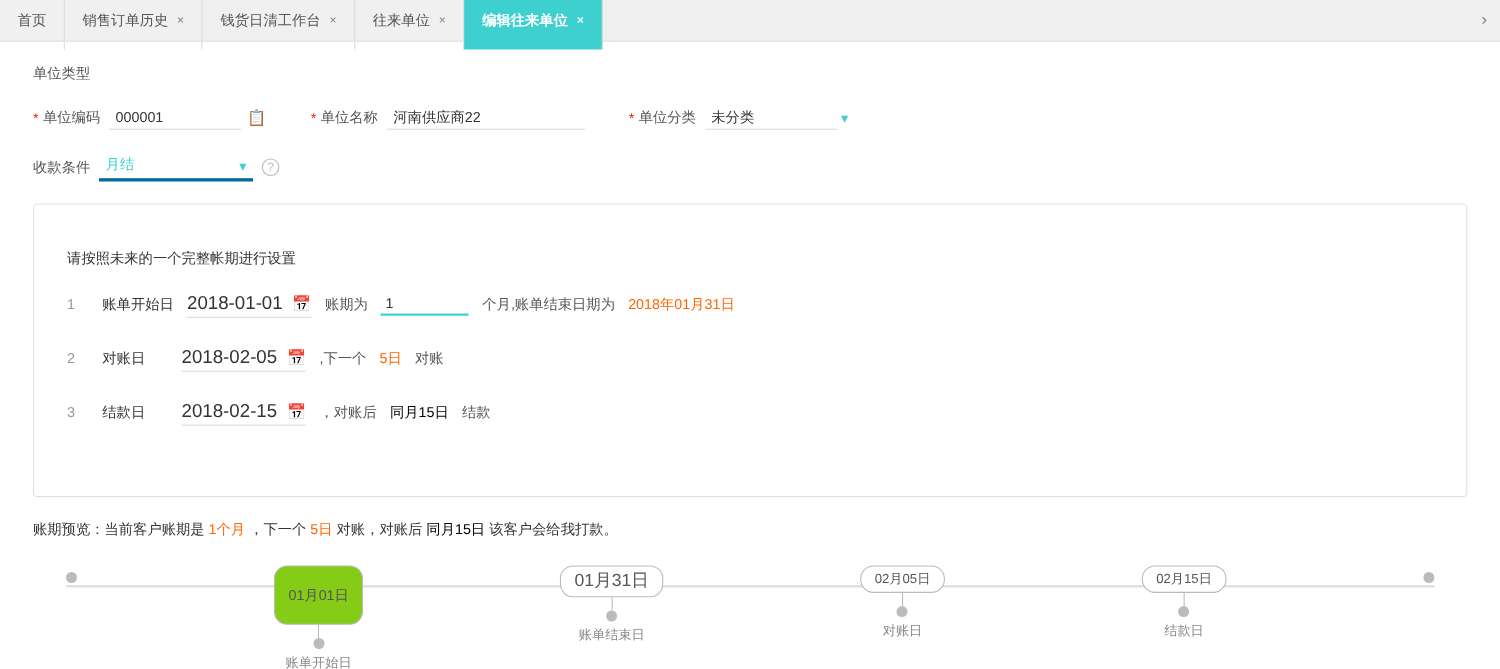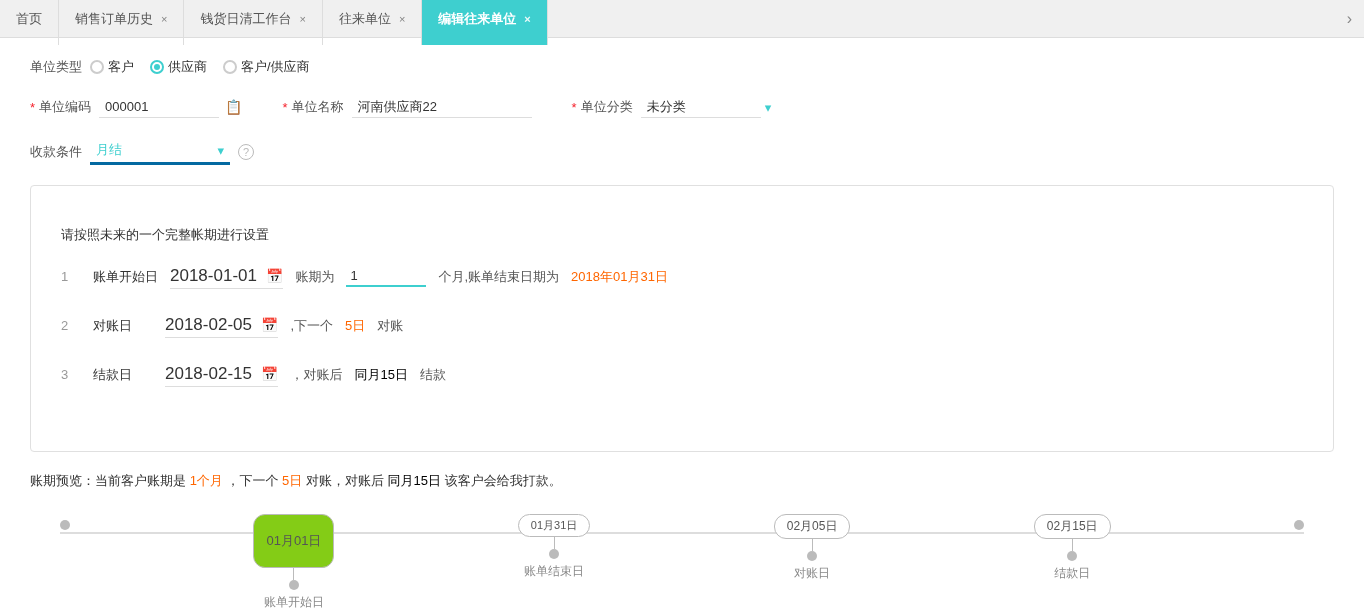--- a/index.html
+++ b/index.html
@@ -242,34 +242,20 @@
     <span>编辑往来单位</span>
     <span class="close-btn">×</span>
   </div>
   <div class="tab-more">›</div>
 </div>
 
 <div class="main-content">
 
   <div class="form-row">
     <span class="form-label">单位类型</span>
-    <div class="radio-group">
-      <div class="radio-item">
-        <div class="radio-circle"></div>
-        <span>客户</span>
-      </div>
-      <div class="radio-item">
-        <div class="radio-circle checked"></div>
-        <span>供应商</span>
-      </div>
-      <div class="radio-item">
-        <div class="radio-circle"></div>
-        <span>客户/供应商</span>
-      </div>
-    </div>
   </div>
 
   <div class="form-row">
     <div class="field-group">
       <span class="required-star">*</span>
       <span class="form-label">单位编码</span>
       <input class="text-input" type="text" value="000001" style="width: 100px;">
       <span class="icon-calendar">📋</span>
     </div>
     <div class="field-group">
@@ -355,21 +341,21 @@
       </div>
 
       <div style="display:flex; flex-direction:column; align-items:center;">
         <div style="border:1px solid #bbb;border-radius:12px;padding:17px 12px;font-size:13px;color:#555;background:#84cc16;">01月01日</div>
         <div style="width:1px;height:12px;background:#bbb;"></div>
         <div style="width:10px;height:10px;border-radius:50%;background:#bbb;"></div>
         <div style="font-size:12px;color:#888;margin-top:4px;">账单开始日</div>
       </div>
 
       <div style="display:flex; flex-direction:column; align-items:center;">
-        <div style="border:1px solid #bbb;border-radius:12px;padding:3px 12px;font-size:11px;color:#555;background:#fff;">01月31日</div>
+        <div style="border:1px solid #bbb;border-radius:12px;padding:3px 12px;font-size:16px;color:#555;background:#fff;">01月31日</div>
         <div style="width:1px;height:12px;background:#bbb;"></div>
         <div style="width:10px;height:10px;border-radius:50%;background:#bbb;"></div>
         <div style="font-size:12px;color:#888;margin-top:4px;">账单结束日</div>
       </div>
 
       <div style="display:flex; flex-direction:column; align-items:center;">
         <div style="border:1px solid #bbb;border-radius:12px;padding:3px 12px;font-size:12px;color:#555;background:#fff;">02月05日</div>
         <div style="width:1px;height:12px;background:#bbb;"></div>
         <div style="width:10px;height:10px;border-radius:50%;background:#bbb;"></div>
         <div style="font-size:12px;color:#888;margin-top:4px;">对账日</div>

